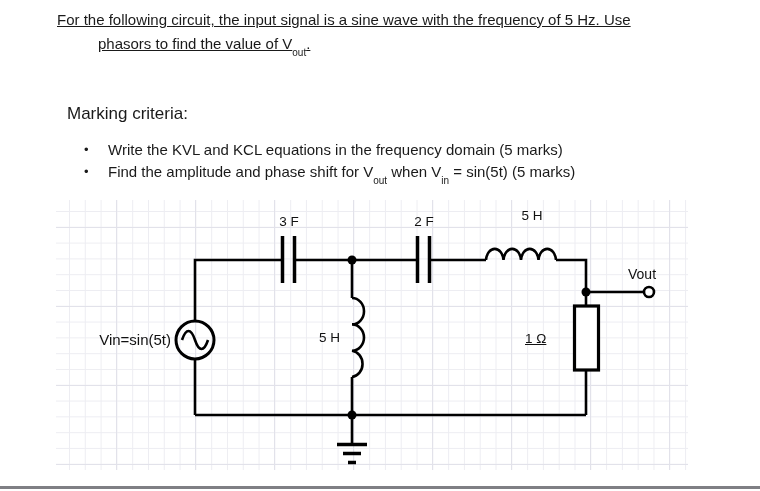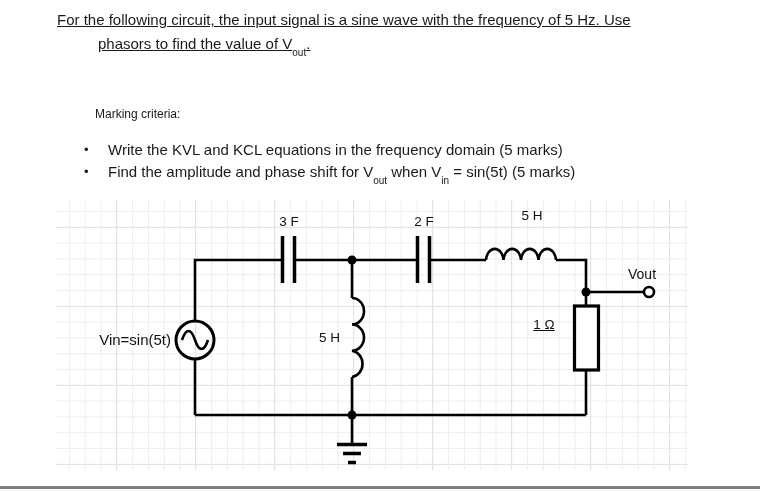--- a/index.html
+++ b/index.html
@@ -3,21 +3,21 @@
 <meta charset="utf-8">
 <style>
   html,body{margin:0;padding:0;}
   body{
     width:760px;height:491px;position:relative;background:#ffffff;
     font-family:"Liberation Sans", sans-serif;color:#1a1a1a;overflow:hidden;
   }
   .abs{position:absolute;}
   
   .doc-line{font-size:15px;line-height:24px;white-space:nowrap;text-decoration:underline;}
-  .heading{font-size:12px;line-height:22px;white-space:nowrap;margin-left:28px;}
+  .heading{font-size:17px;line-height:22px;white-space:nowrap;}
   .bullet-row{display:flex;font-size:15px;line-height:22px;white-space:nowrap;}
   .bullet-dot{width:24px;text-align:left;font-size:13px;}
   sub.ss{font-size:10px;position:relative;bottom:-3px;line-height:0;}
   
   .grid{
     left:56px;top:200px;width:632px;height:270px;
     background-image:
       linear-gradient(to right, #e2e2ea 1px, transparent 1px),
       linear-gradient(to bottom, #e2e2ea 1px, transparent 1px),
       linear-gradient(to right, #ededf2 1px, transparent 1px),
@@ -93,17 +93,17 @@
     <circle cx="352" cy="260" r="4.5"></circle>
     <circle cx="586" cy="292" r="4.5"></circle>
     <circle cx="352" cy="415" r="4.5"></circle>
   </g>
 </svg>
 
 <div class="abs circuit-label" style="left:270px;top:214px;width:38px;text-align:center;">3 F</div>
 <div class="abs circuit-label" style="left:405px;top:214px;width:38px;text-align:center;">2 F</div>
 <div class="abs circuit-label" style="left:512px;top:208px;width:40px;text-align:center;">5 H</div>
 <div class="abs circuit-label" style="left:303px;top:330px;width:37px;text-align:right;">5 H</div>
-<div class="abs circuit-label" style="left:525px;top:317px;width:38px;text-align:center;text-decoration:underline;">1 Ω</div>
+<div class="abs circuit-label" style="left:525px;top:331px;width:38px;text-align:left;text-decoration:underline;">1 Ω</div>
 <div class="abs circuit-label" style="left:628px;top:266px;width:46px;font-size:14px;">Vout</div>
 <div class="abs circuit-label" style="left:78px;top:332px;width:93px;text-align:right;font-size:15px;">Vin=sin(5t)</div>
 
 <div class="abs divider"></div>
 
 </body></html>

